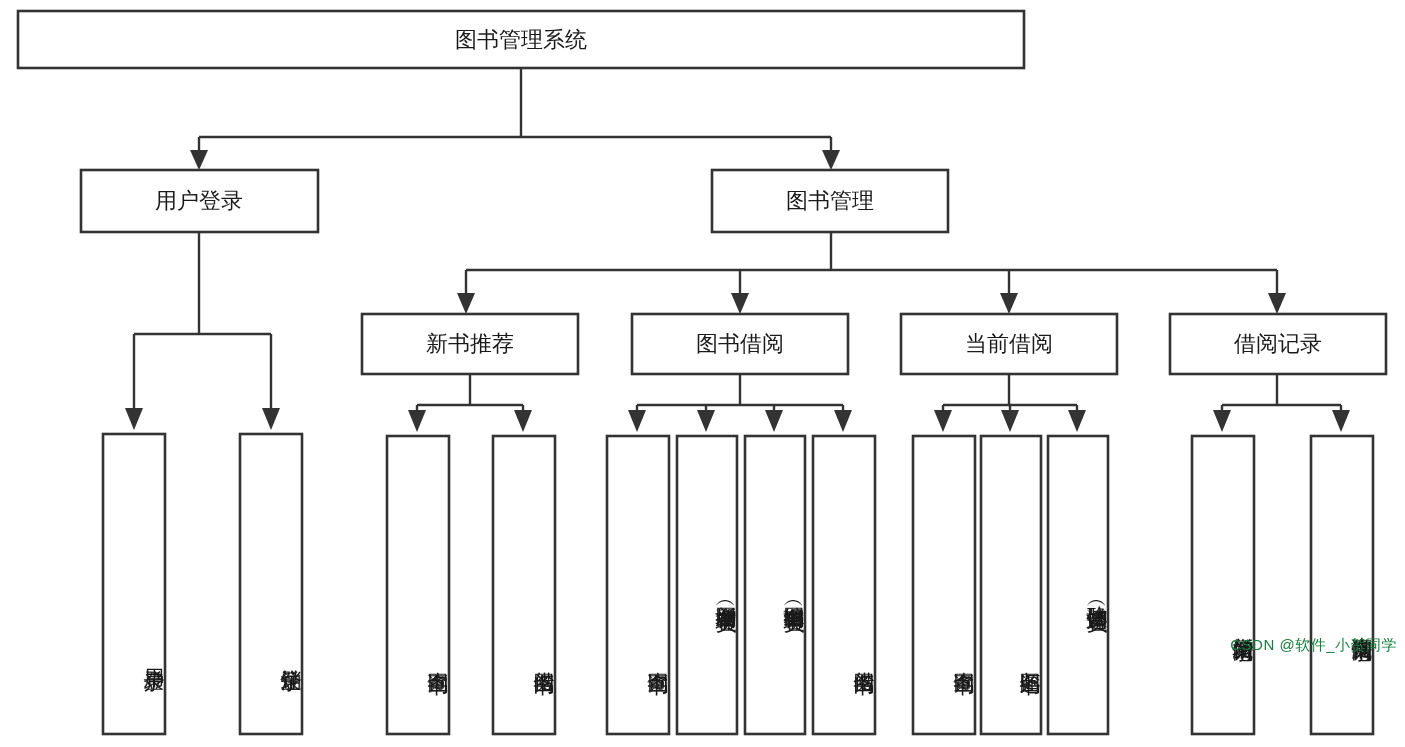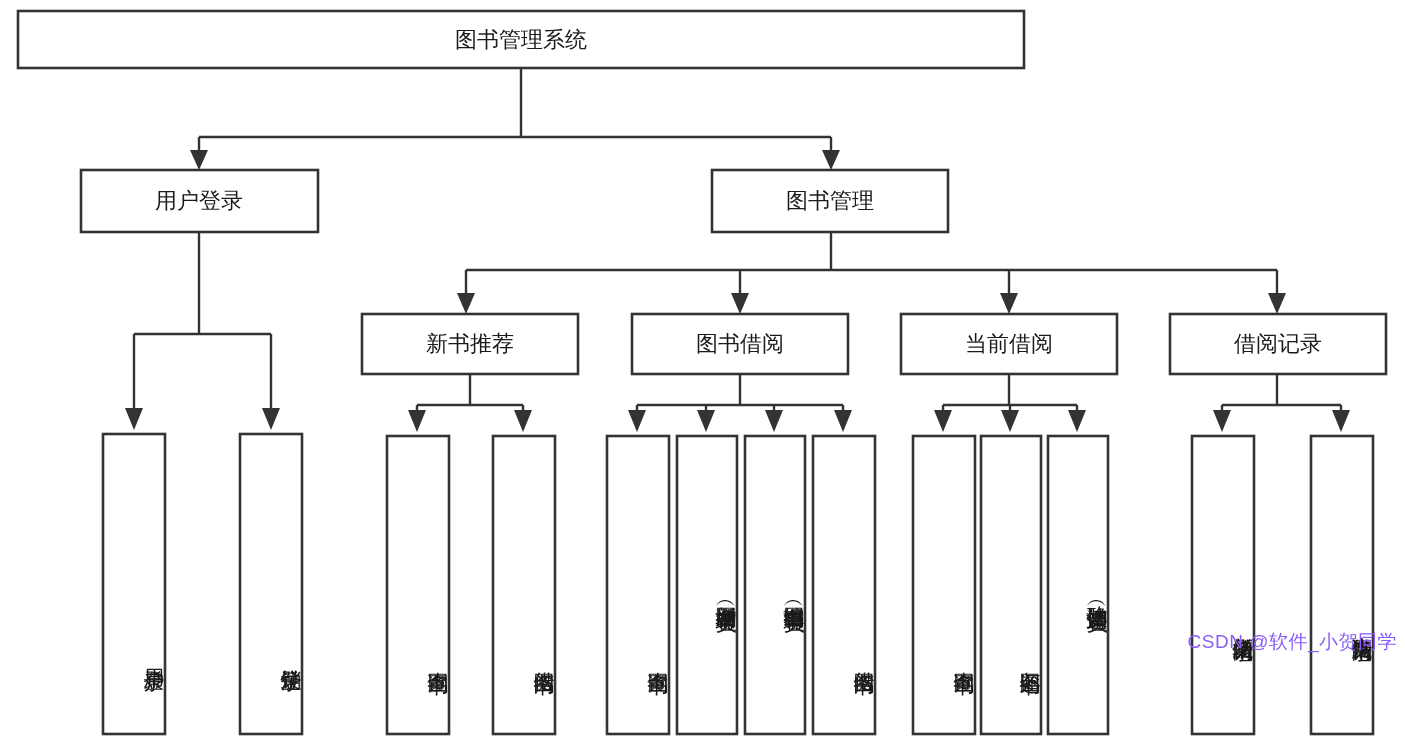--- a/index.html
+++ b/index.html
@@ -62,22 +62,22 @@
     align-items: flex-start;
     justify-content: center;
     white-space: nowrap;
     pointer-events: none;
   }
   .watermark {
     position: absolute;
     right: 8px;
     bottom: 4px;
     font-family: "Liberation Sans", "DejaVu Sans", sans-serif;
-    font-size: 19px;
-    color: #8b5cf6;
+    font-size: 15px;
+    color: #15803d;
     letter-spacing: 0.5px;
     user-select: none;
     text-align: center;
   }
 </style>
 </head>
 <body>
 
 <div id="diagram-root">
 

